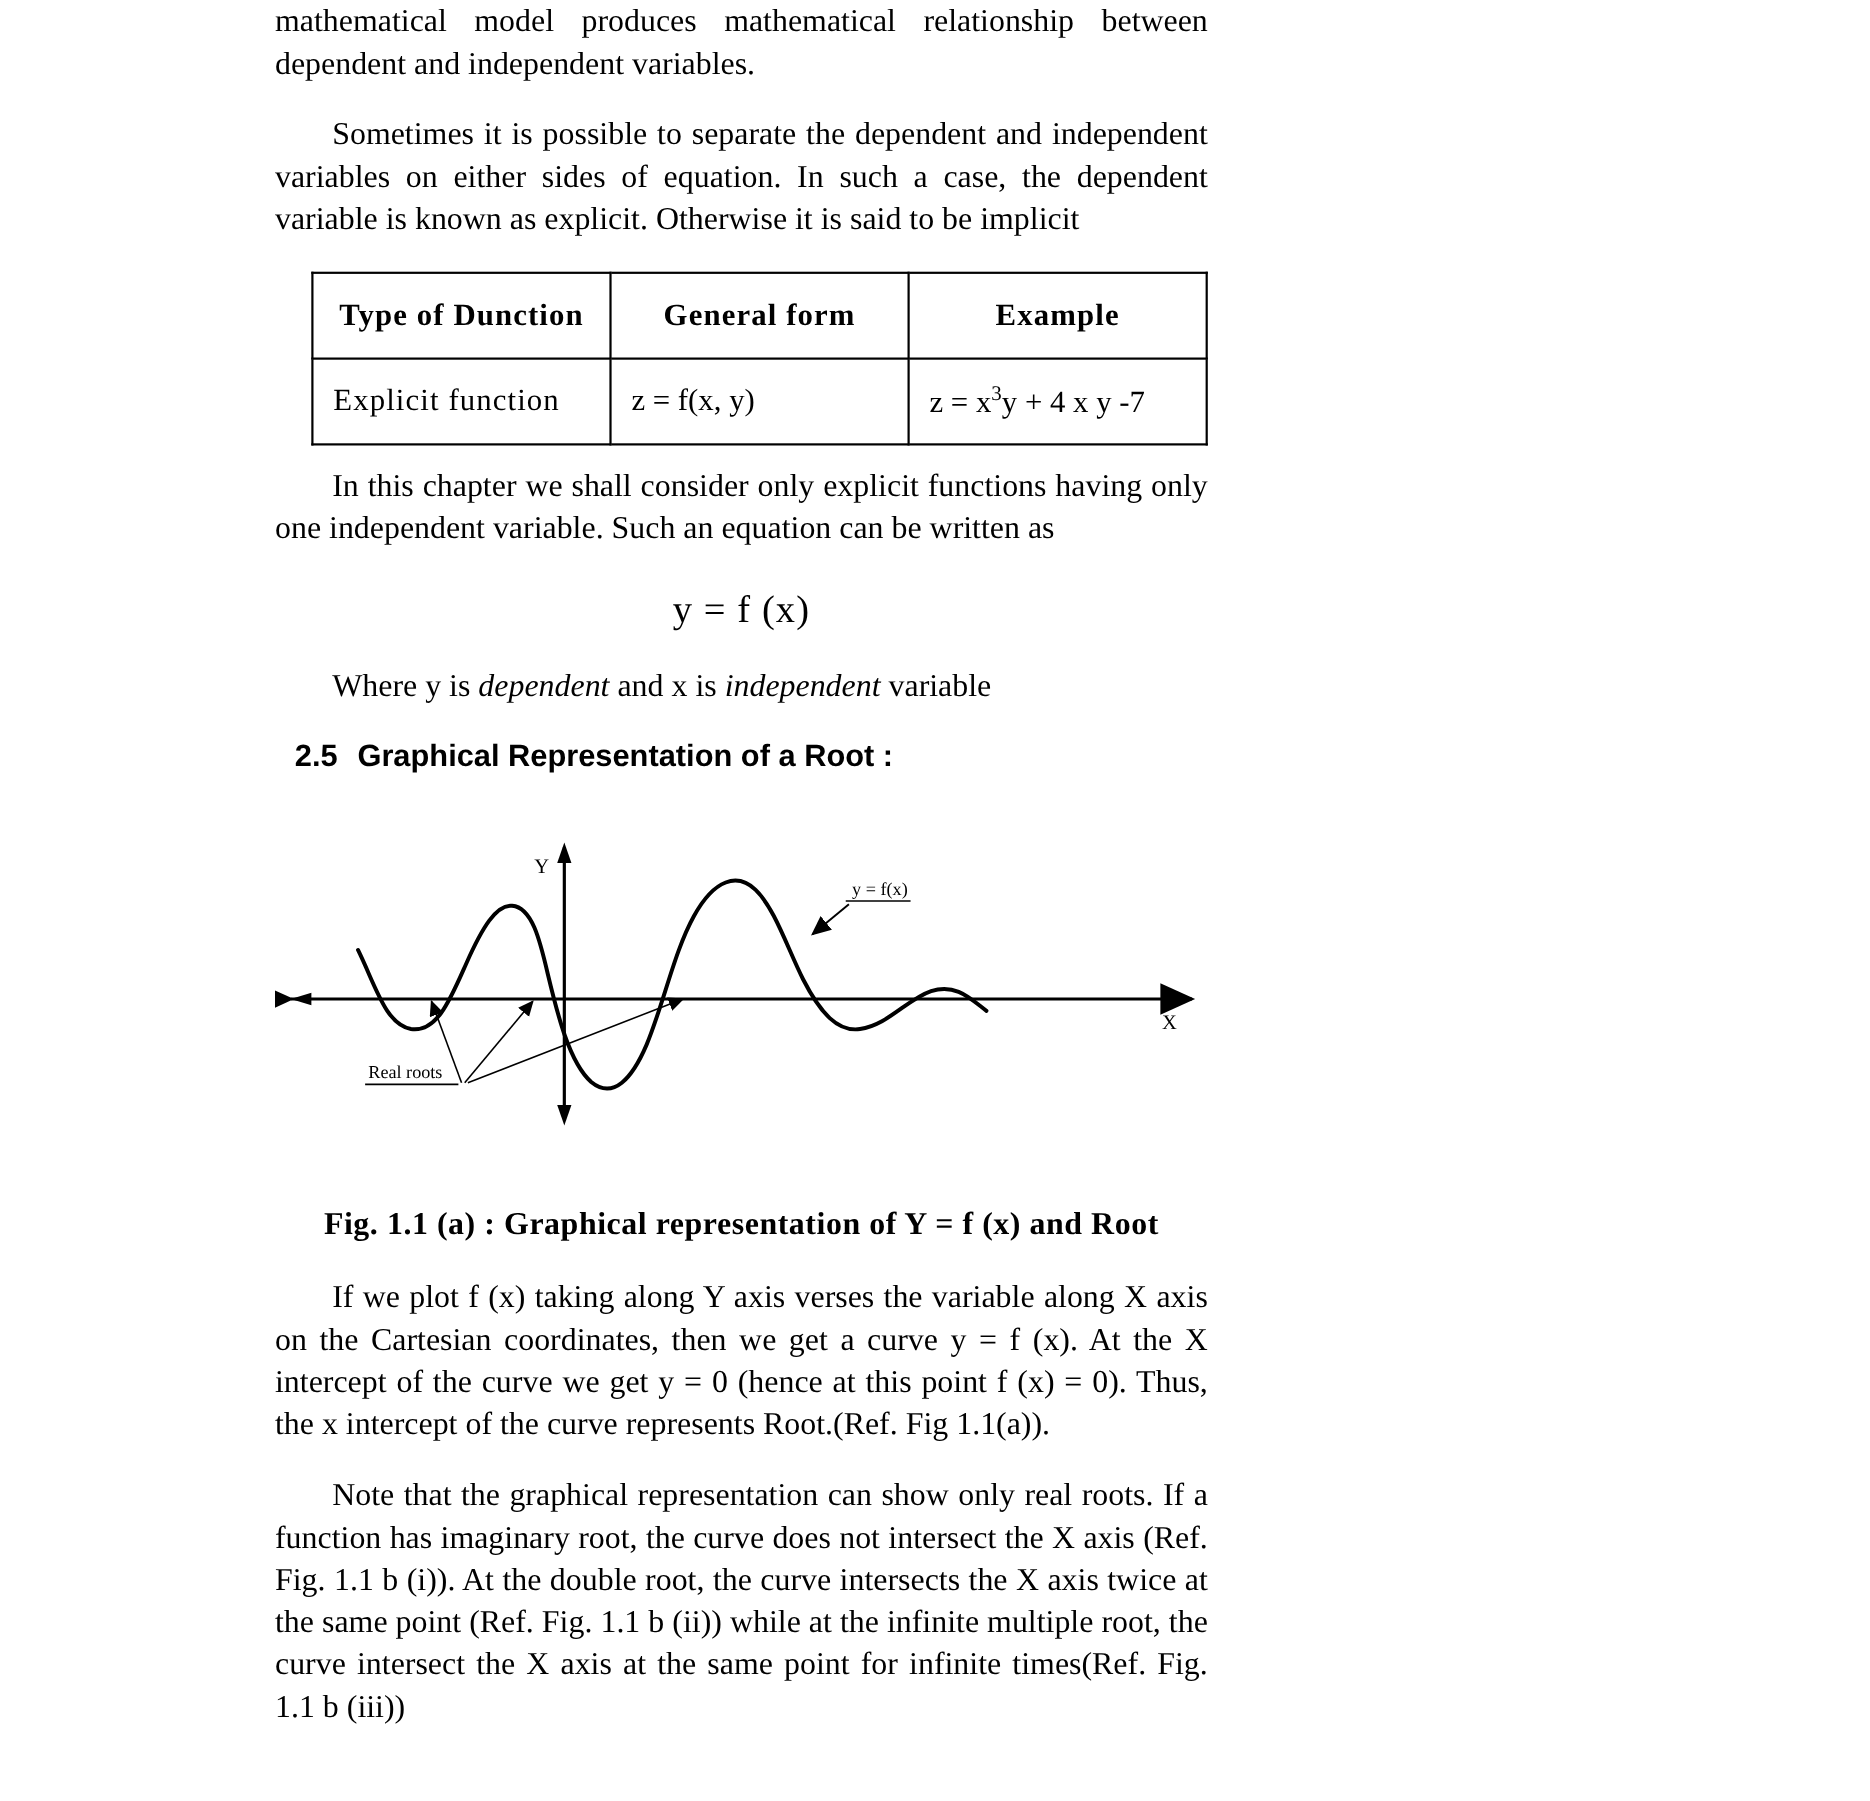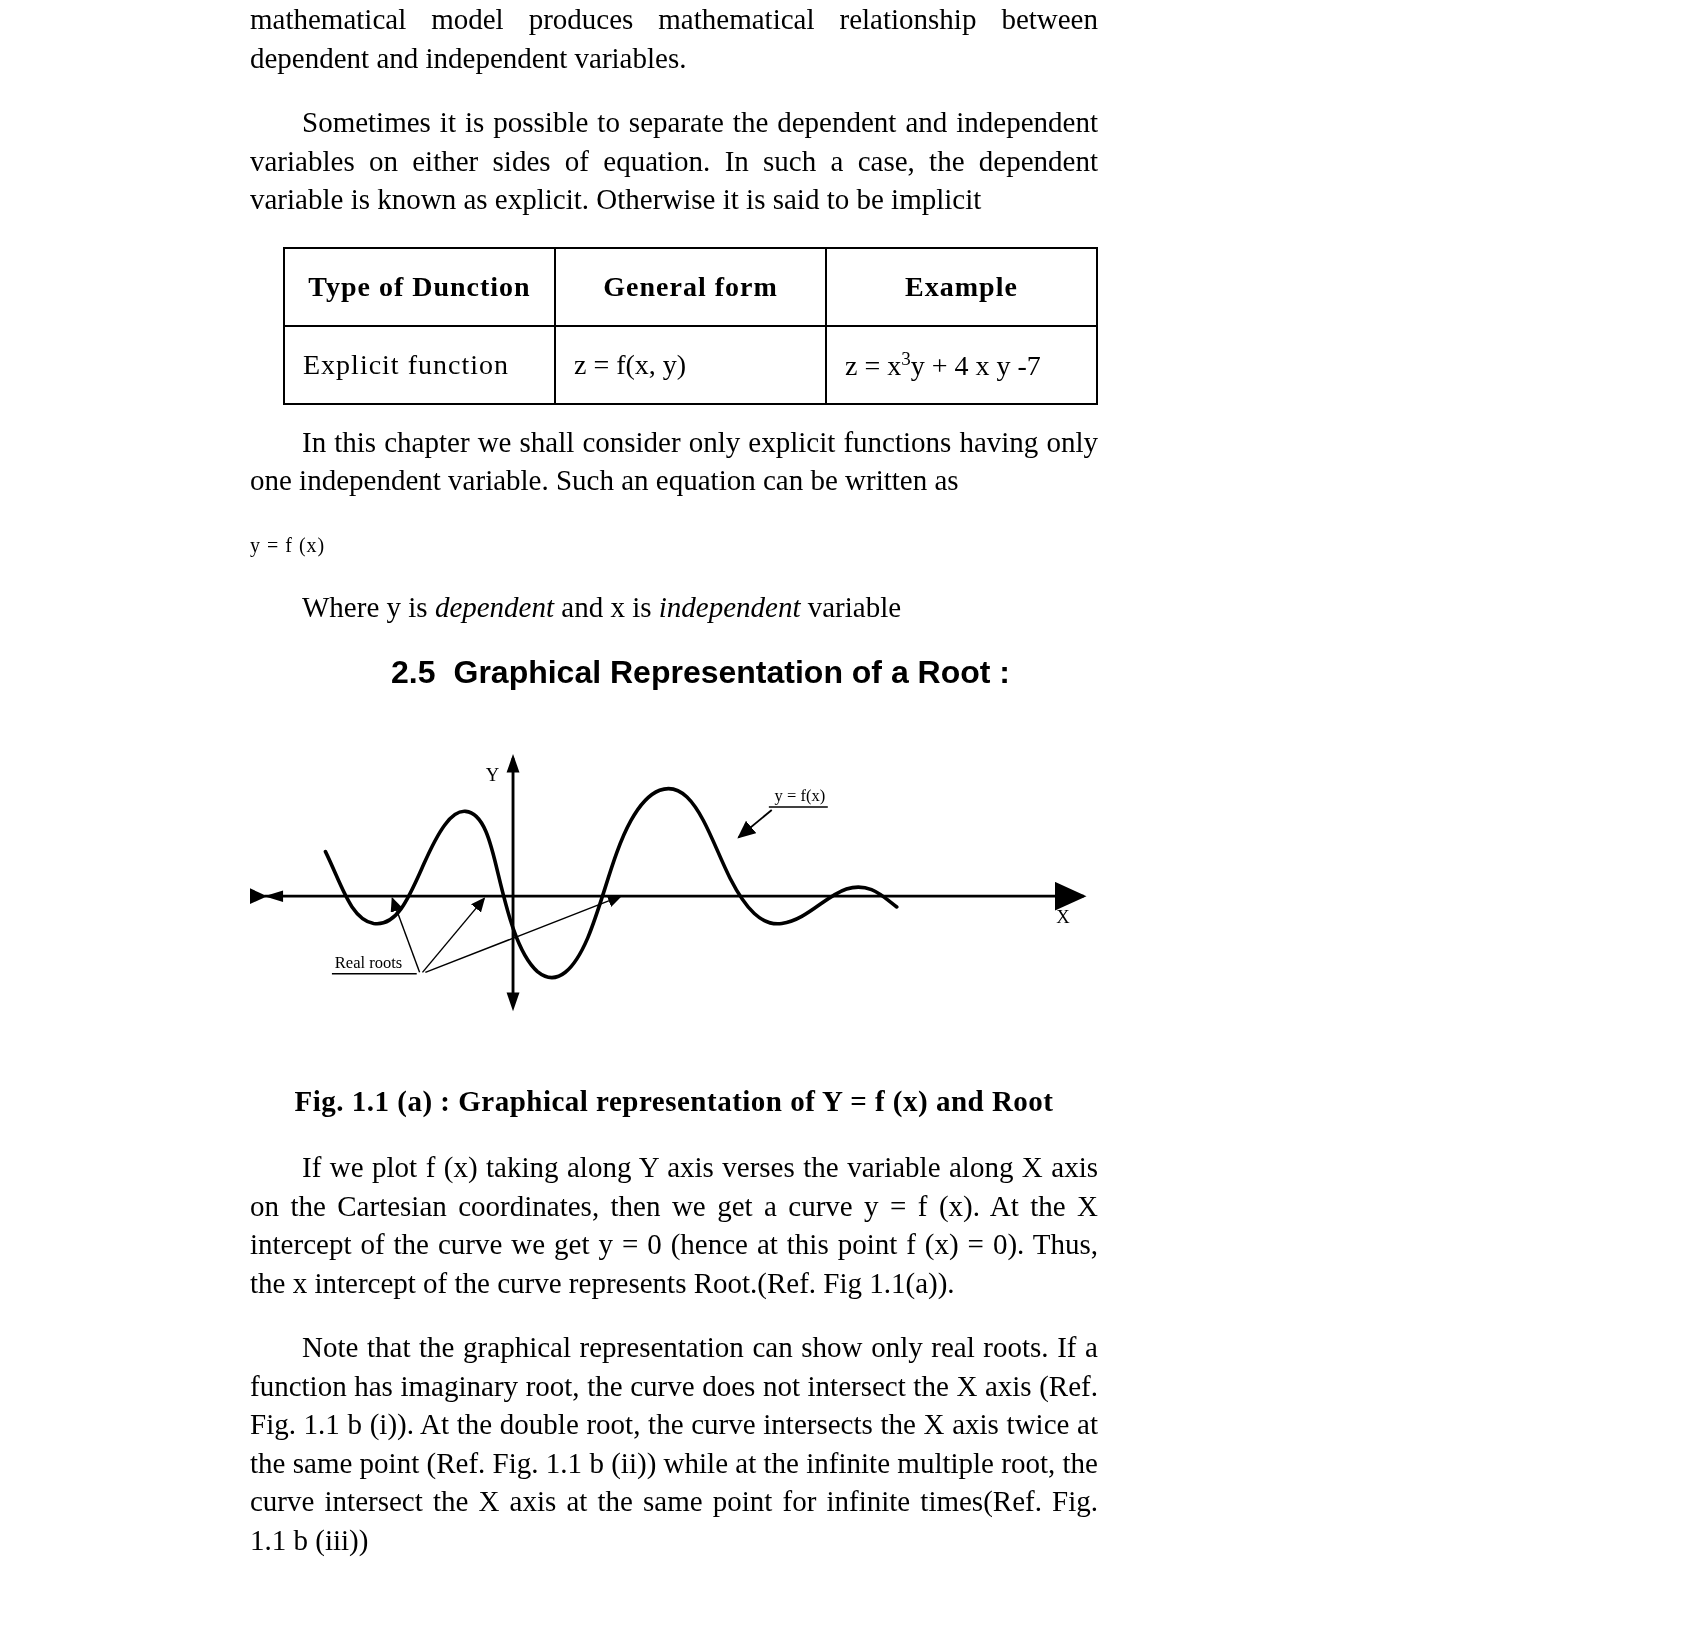--- a/index.html
+++ b/index.html
@@ -61,36 +61,36 @@
   table.fn-table td.first {
     width: 340px;
     letter-spacing: 1px;
   }
   table.fn-table td.second {
     width: 340px;
   }
   sup { font-size: 0.68em; vertical-align: super; }
   
   .equation {
-    font-size: 20px;
+    text-align: center;
+    font-size: 35px;
     margin: 34px 0 34px 0;
     letter-spacing: 1px;
   }
   .where-line {
     font-size: 29px;
     margin: 0 0 30px 52px;
   }
   .where-line i { font-family: "Liberation Serif", serif; font-style: italic; }
   
   h2.section-heading {
     font-family: "Liberation Sans", sans-serif;
-    font-size: 32px;
+    font-size: 28px;
     font-weight: bold;
-    margin: 30px 0 8px 53px;
-    text-align: center;
+    margin: 30px 0 8px 18px;
   }
   h2.section-heading .num { margin-right: 18px; }
   
   .figure {
     width: 100%;
     display: flex;
     justify-content: center;
     margin: 4px 0 0 0;
   }
   .fig-caption {

